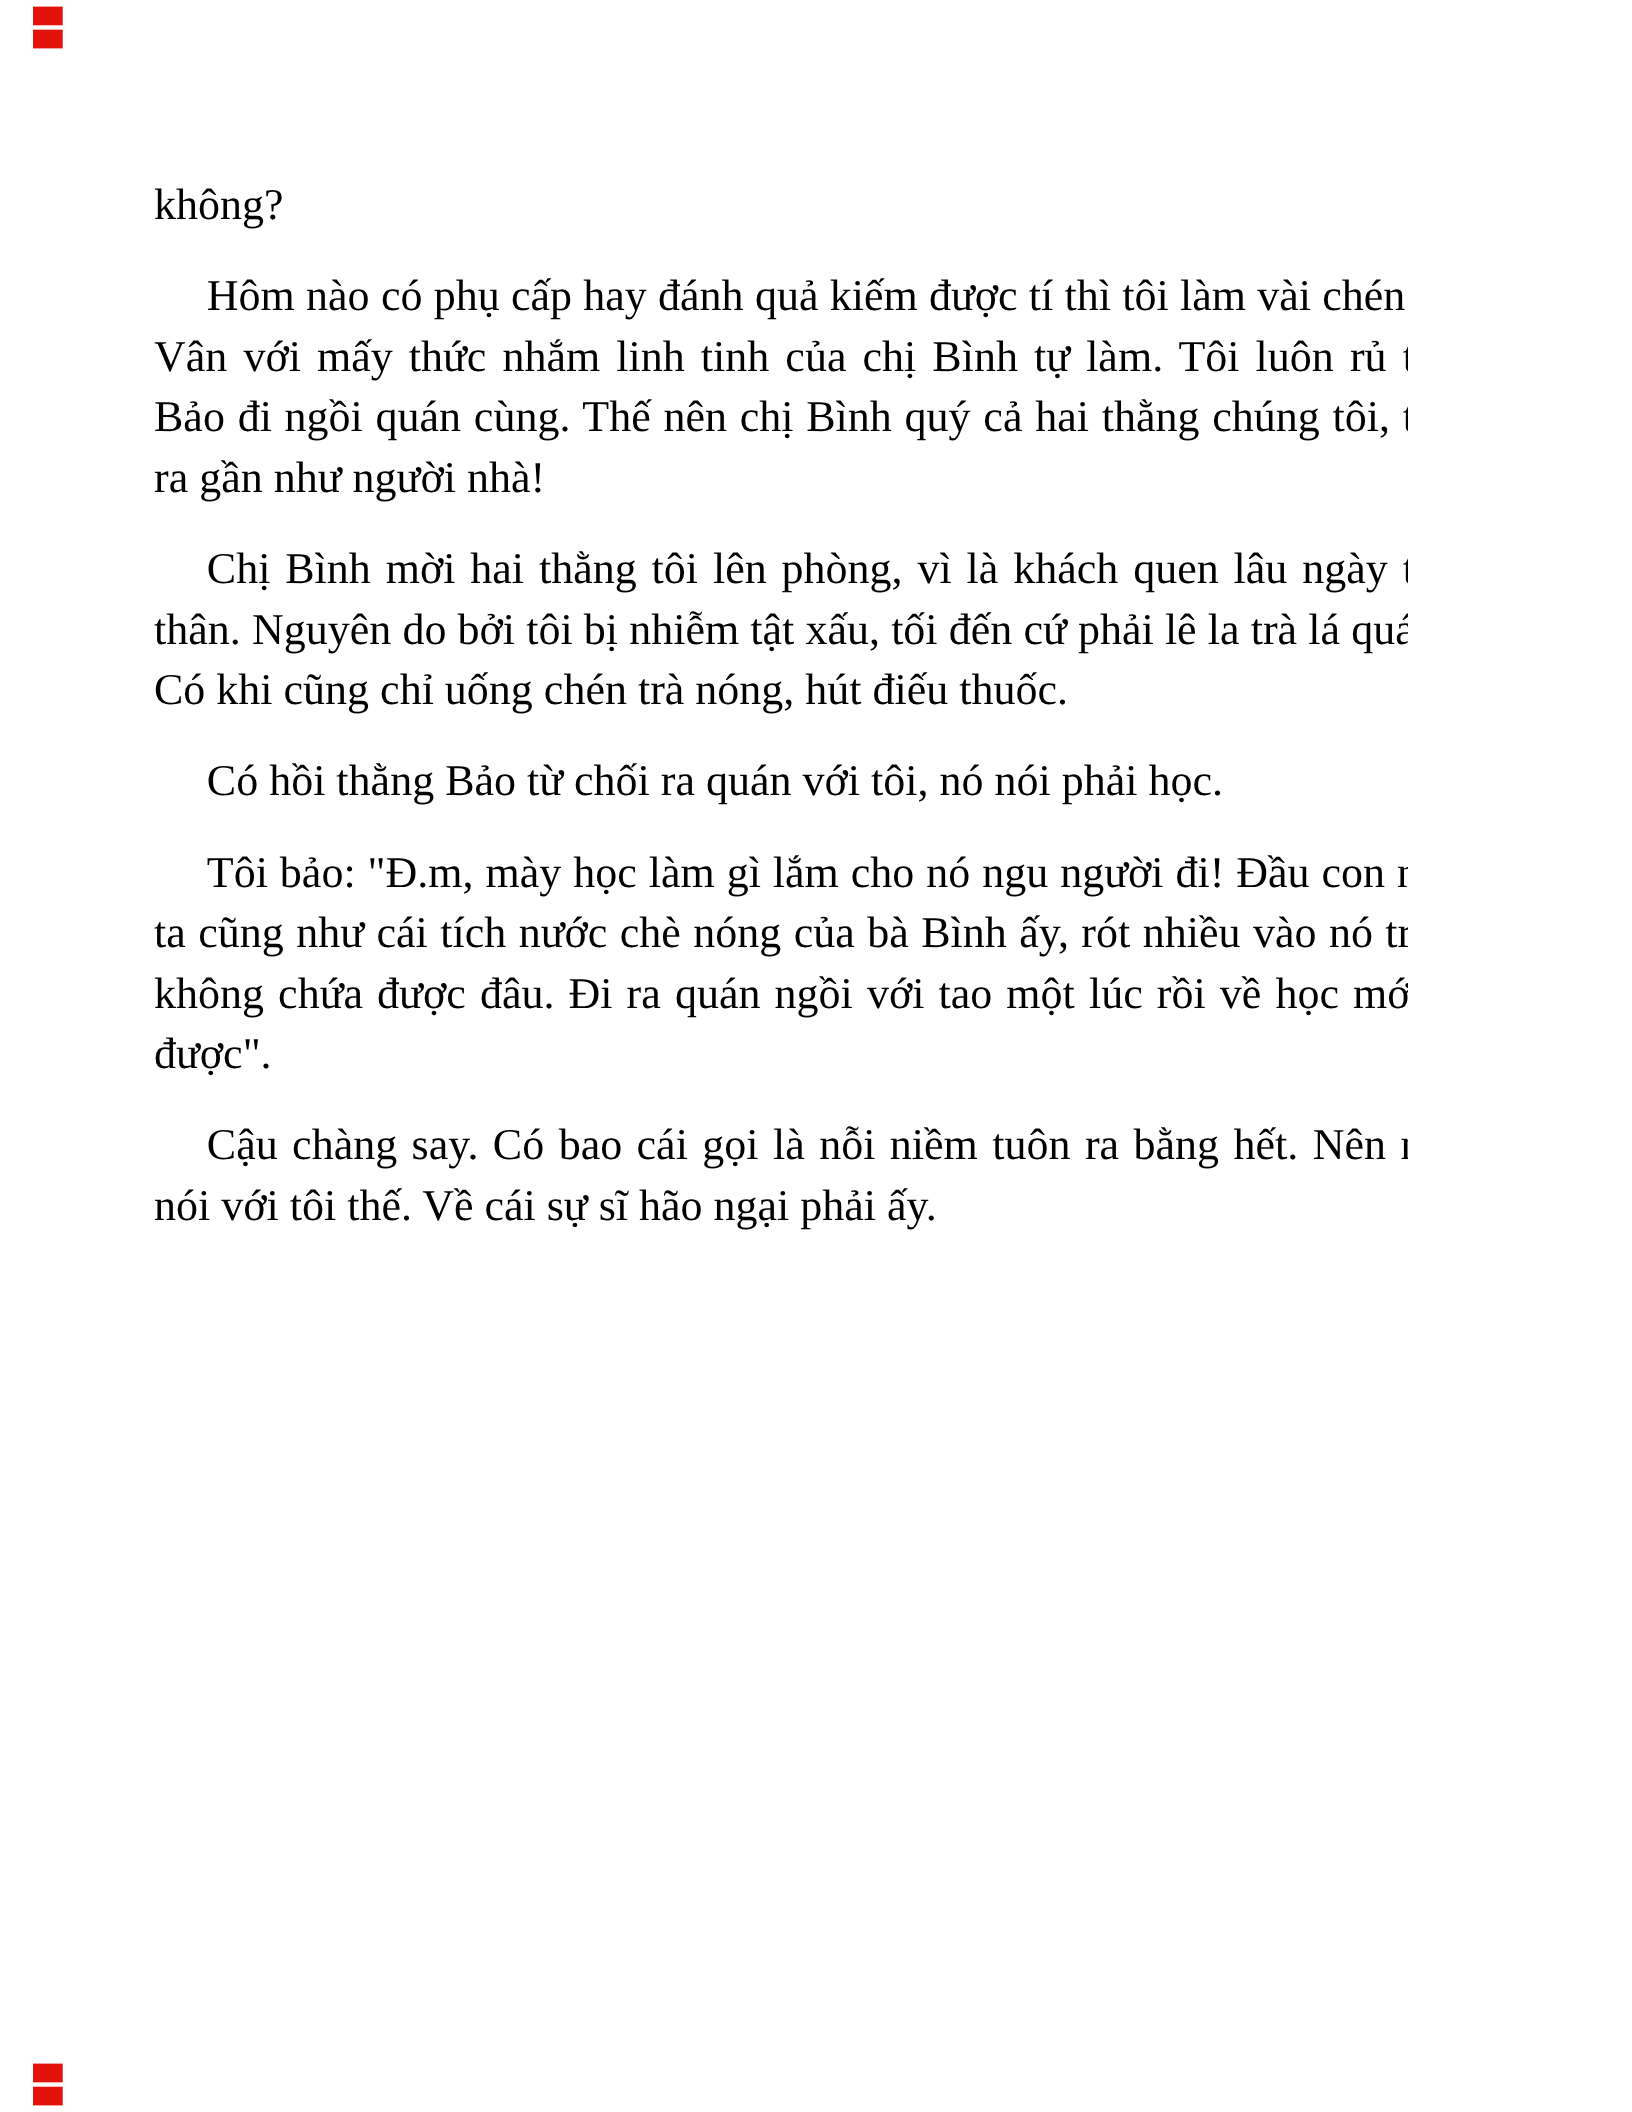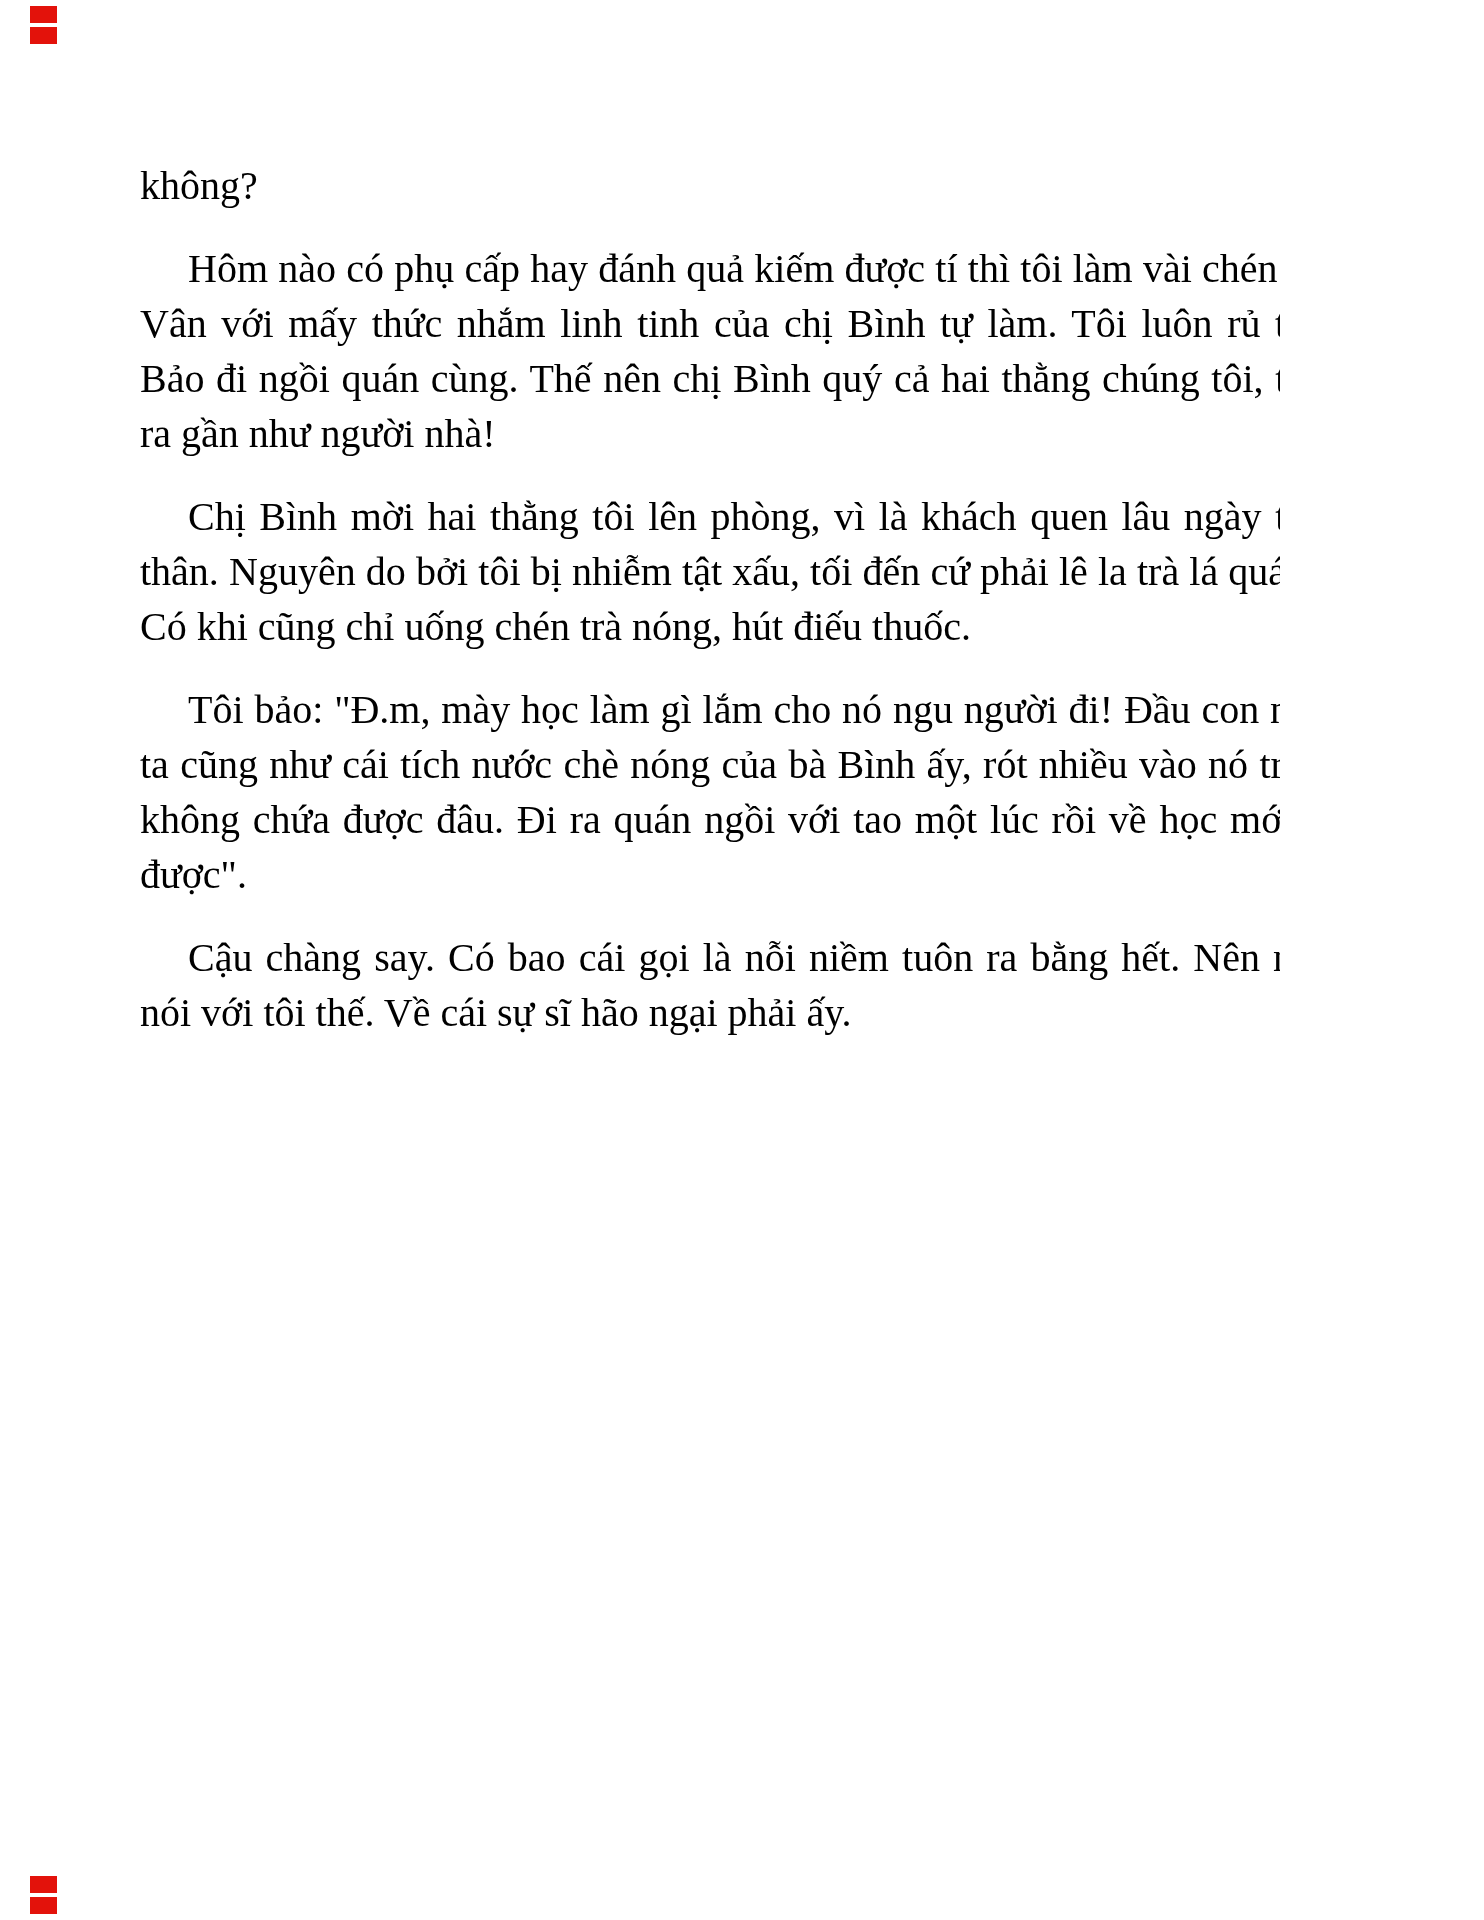--- a/index.html
+++ b/index.html
@@ -62,17 +62,18 @@
 
   <div class="corner-mark bottom">
     <div class="bar" style="background: rgb(227, 18, 11);"></div>
     <div class="bar" style="background: rgb(227, 18, 11);"></div>
   </div>
 
   <main class="text-block" style="color: rgb(0, 0, 0);">
     <p class="cont">không?</p>
     <p class="para">Hôm nào có phụ cấp hay đánh quả kiếm được tí thì tôi làm vài chén rượu Vân với mấy thức nhắm linh tinh của chị Bình tự làm. Tôi luôn rủ thằng Bảo đi ngồi quán cùng. Thế nên chị Bình quý cả hai thằng chúng tôi, thành ra gần như người nhà!</p>
     <p class="para">Chị Bình mời hai thằng tôi lên phòng, vì là khách quen lâu ngày thành thân. Nguyên do bởi tôi bị nhiễm tật xấu, tối đến cứ phải lê la trà lá quán xá. Có khi cũng chỉ uống chén trà nóng, hút điếu thuốc.</p>
+    <p class="para">Có hồi thằng Bảo từ chối ra quán với tôi, nó nói phải học.</p>
     <p class="para">Tôi bảo: "Đ.m, mày học làm gì lắm cho nó ngu người đi! Đầu con người ta cũng như cái tích nước chè nóng của bà Bình ấy, rót nhiều vào nó tràn ra không chứa được đâu. Đi ra quán ngồi với tao một lúc rồi về học mới vào được".</p>
     <p class="para">Cậu chàng say. Có bao cái gọi là nỗi niềm tuôn ra bằng hết. Nên nó đã nói với tôi thế. Về cái sự sĩ hão ngại phải ấy.</p>
   </main>
 
 </div>
 
 </body></html>

